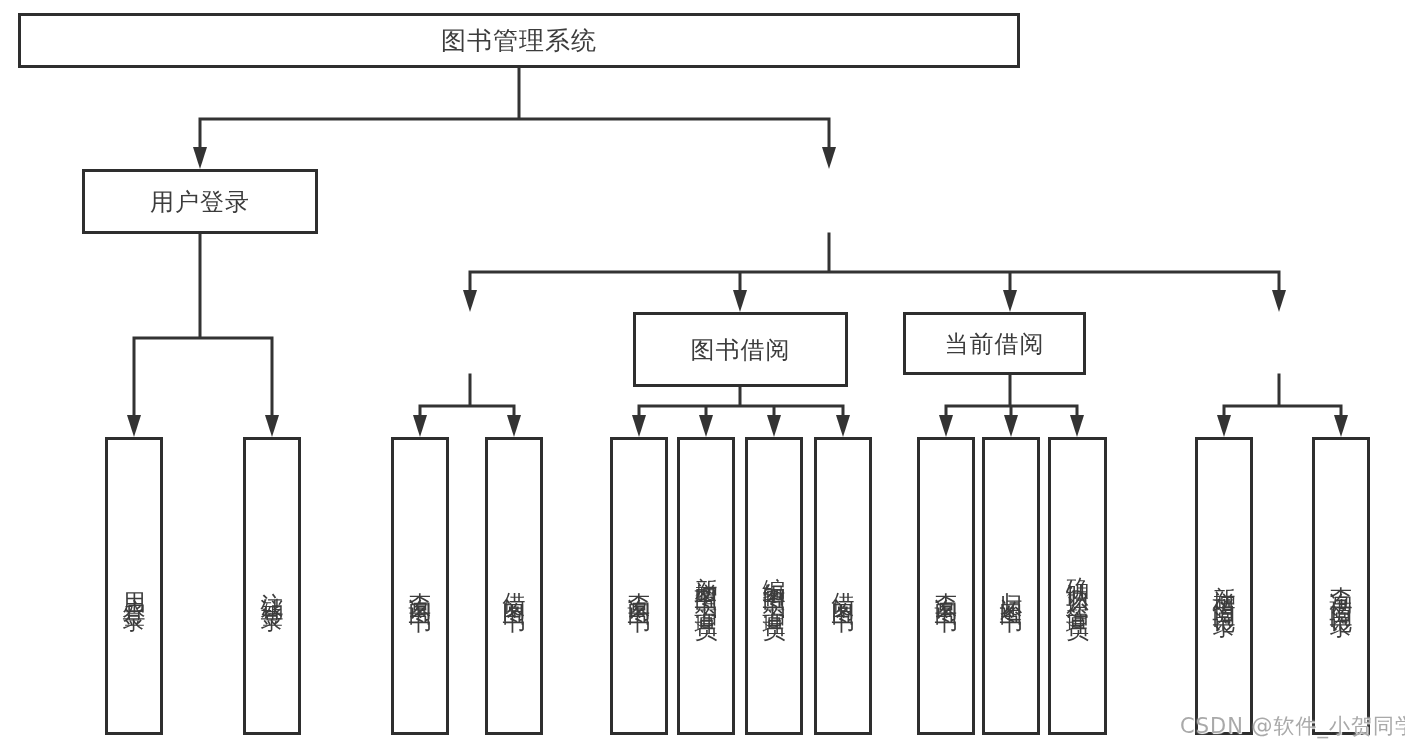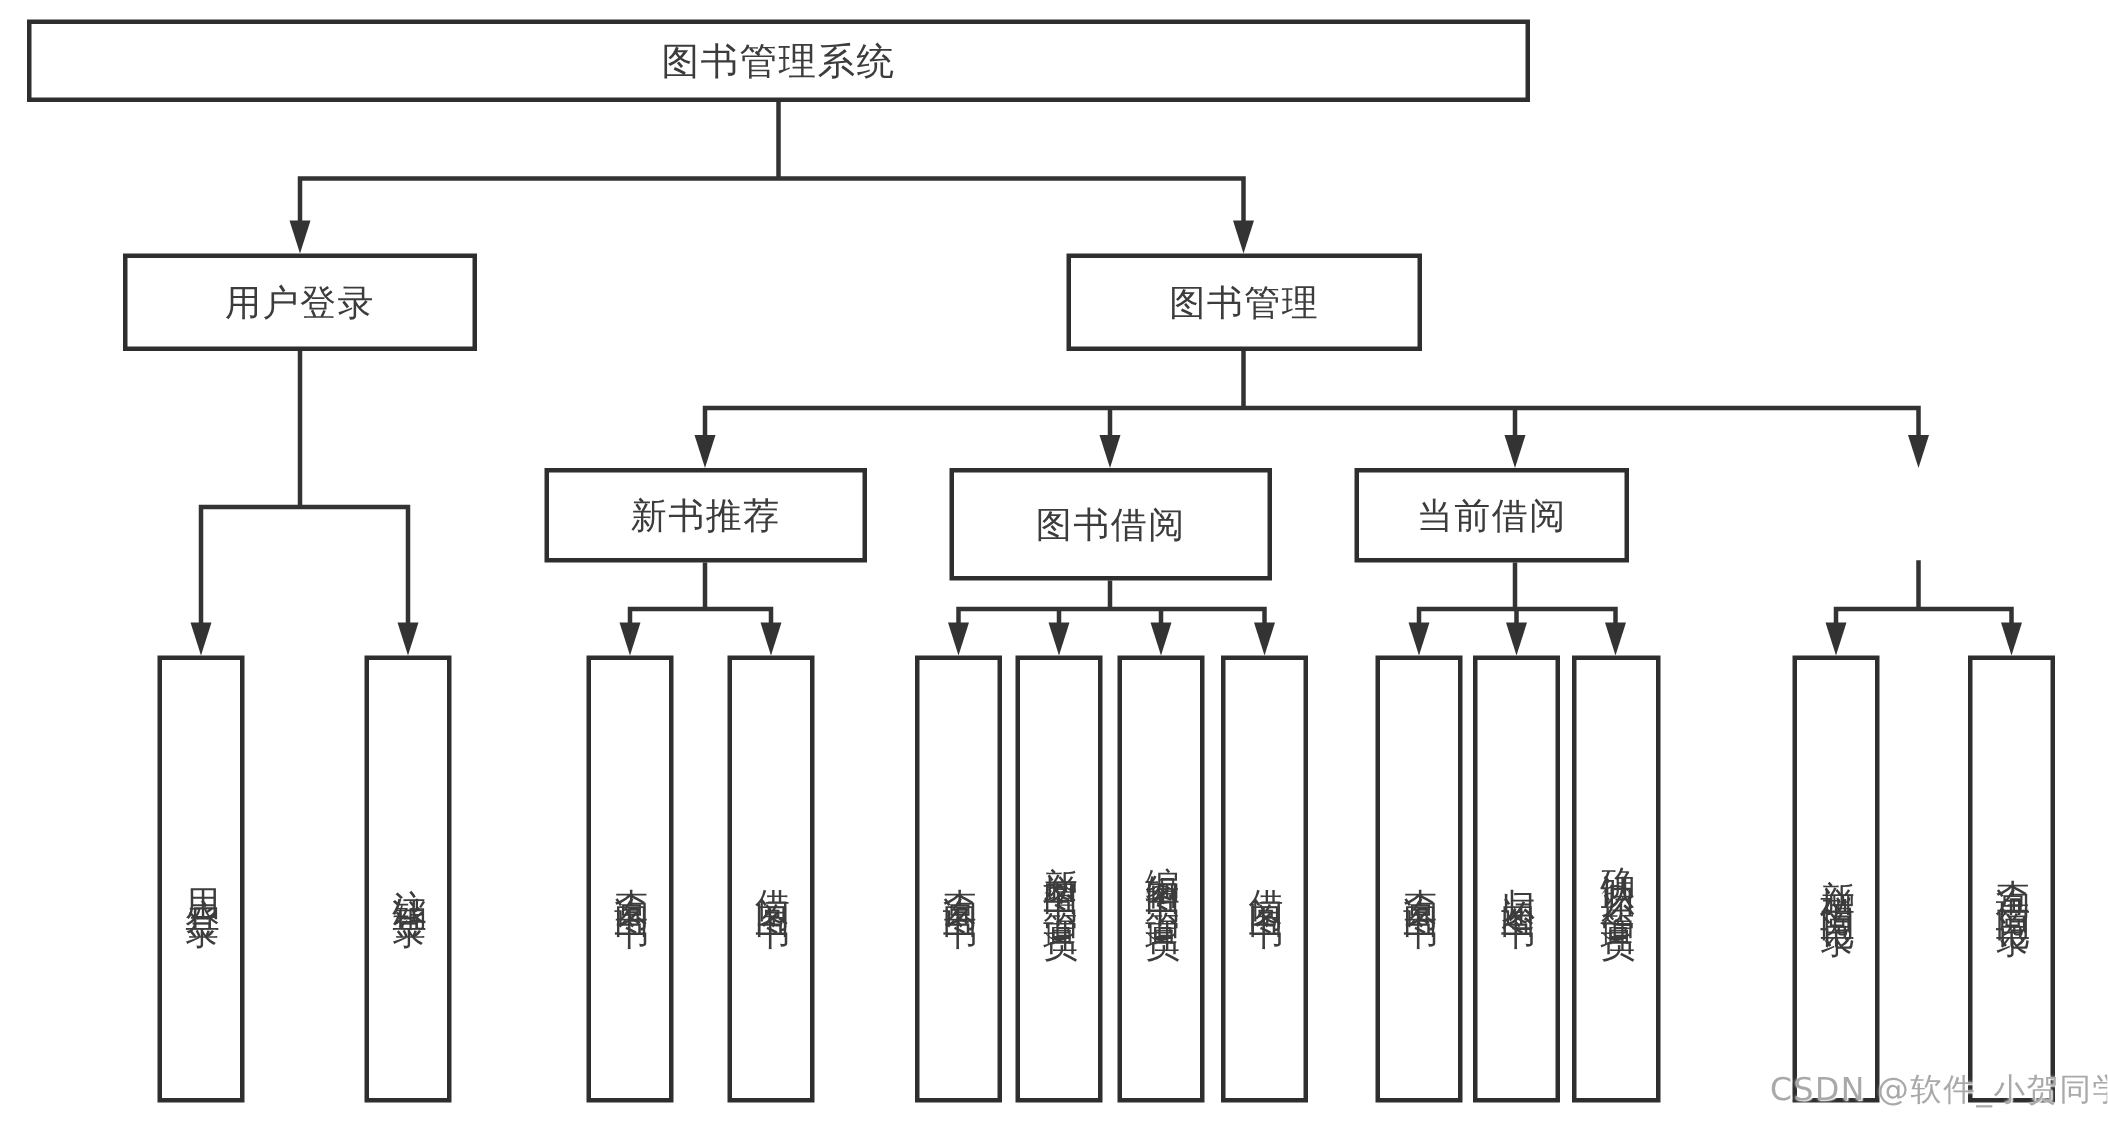--- a/index.html
+++ b/index.html
@@ -103,27 +103,21 @@
     </g>
   </svg>
 
   <div class="box h root" style="left:18px;top:13px;width:1002px;height:55px">
     <span class="lbl">图书管理系统</span>
   </div>
 
   <div class="box h" style="left:82px;top:169px;width:236px;height:65px">
     <span class="lbl">用户登录</span>
   </div>
-  <div class="box h" style="left:711px;top:169px;width:237px;height:65px">
-    <span class="lbl">图书管理</span>
-  </div>
 
-  <div class="box h" style="left:363px;top:312px;width:215px;height:63px">
-    <span class="lbl">新书推荐</span>
-  </div>
   <div class="box h" style="left:633px;top:312px;width:215px;height:75px">
     <span class="lbl">图书借阅</span>
   </div>
   <div class="box h" style="left:903px;top:312px;width:183px;height:63px">
     <span class="lbl">当前借阅</span>
   </div>
 
   <div class="box v" style="left:105px;top:437px;width:58px;height:298px">
     <span class="lbl">用户登录</span>
   </div>

